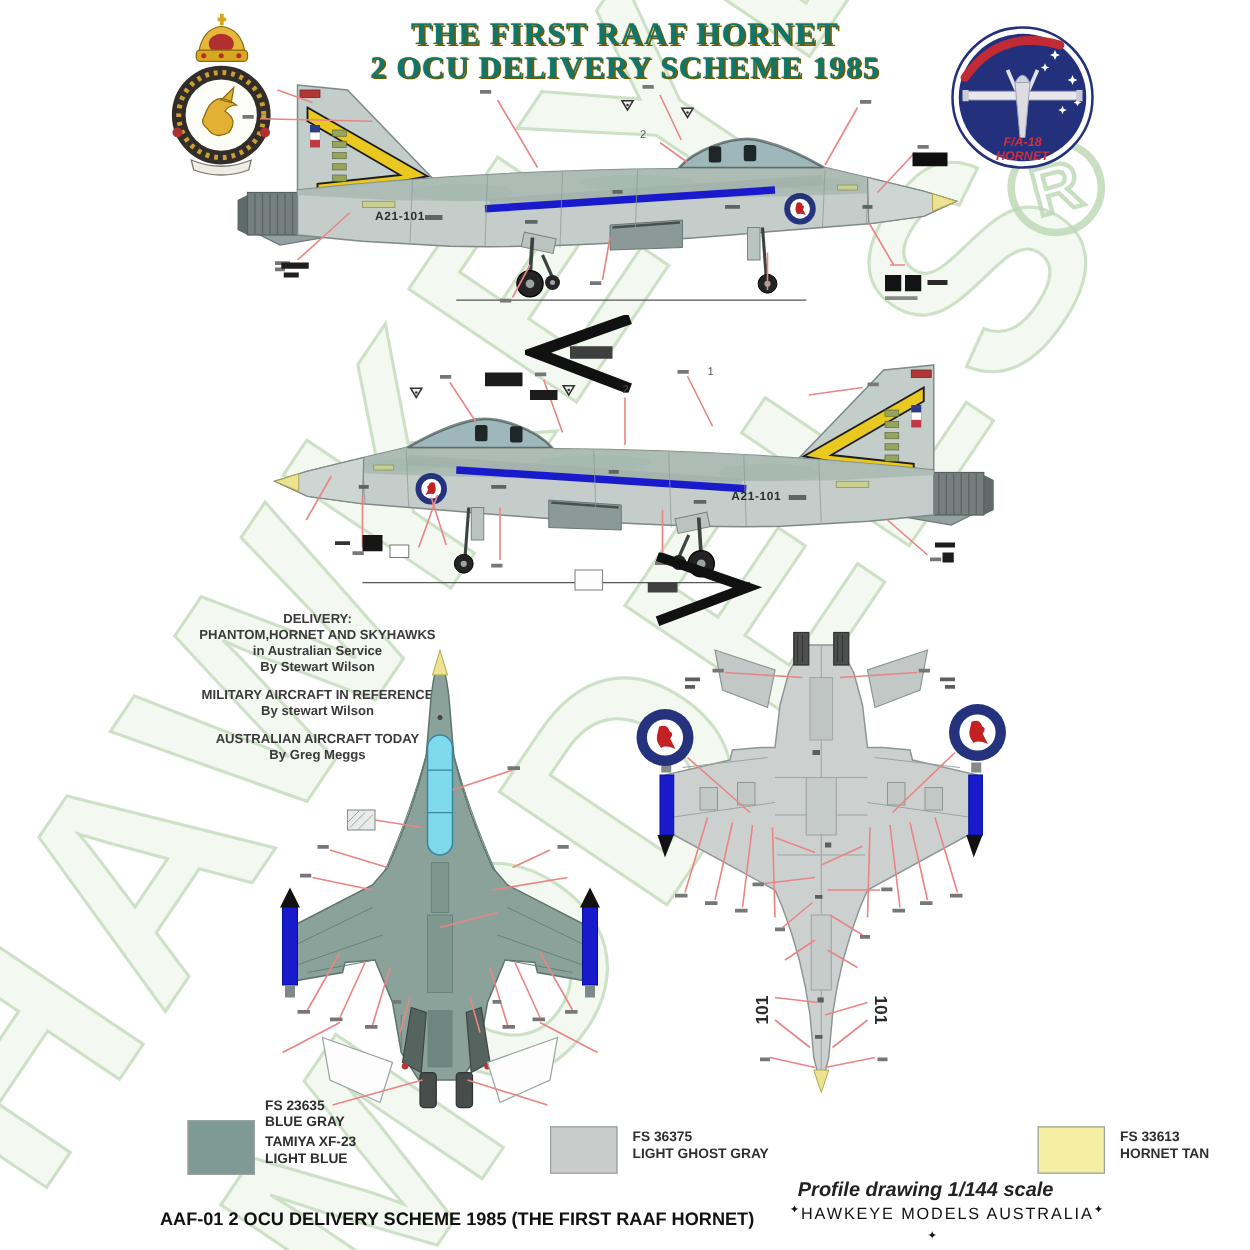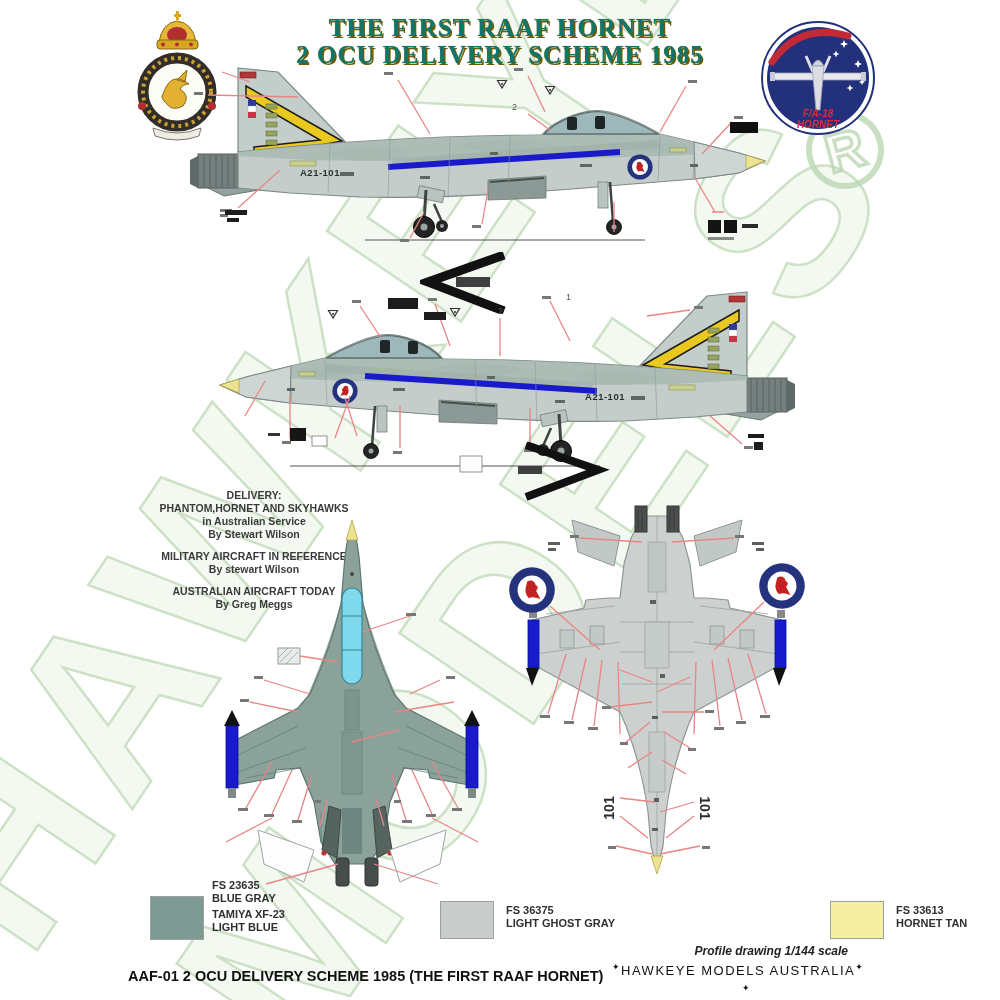--- a/index.html
+++ b/index.html
@@ -9,23 +9,23 @@
   .title{width:500px;left:250px;top:14px;text-align:center;
          font-family:"Liberation Serif", serif;font-weight:bold;font-size:25px;line-height:27px;
          color:#0f766e;text-shadow:1.5px 1.5px 0 #6e5a00, 0 0 1px #8a6d00;letter-spacing:1px;}
   .refs{left:138px;top:489px;width:232px;text-align:center;color:#3a3a3a;
         font-size:10.5px;font-weight:bold;line-height:13px;}
   .refs .gap{height:9px;}
   .chip{border:1px solid #9aa29f;box-sizing:border-box;}
   .leg{font-size:11px;font-weight:bold;line-height:13px;color:#2f2f2f;}
   .foot-copy{left:138px;top:951px;font-size:12.5px;font-weight:bold;color:#1c1c1c;}
   .foot-prod{left:128px;top:968px;font-size:14.5px;font-weight:bold;color:#111;}
-  .foot-scale{left:633px;top:944px;width:215px;text-align:right;font-size:12px;
+  .foot-scale{left:633px;top:944px;width:215px;text-align:center;font-size:16px;
               font-style:italic;font-weight:bold;color:#222;}
-  .foot-brand{left:612px;top:963px;width:272px;text-align:left;font-size:13px;
+  .foot-brand{left:612px;top:963px;width:272px;text-align:right;font-size:13px;
               letter-spacing:1.5px;color:#111;white-space:nowrap;}
   .star{font-size:9px;position:relative;top:-5px;}
   .star-b{font-size:9px;color:#111;}
   svg{display:block;}
   text{font-family:"Liberation Sans", sans-serif;}
 </style>
 </head>
 <body>
 
 <div class="page">

